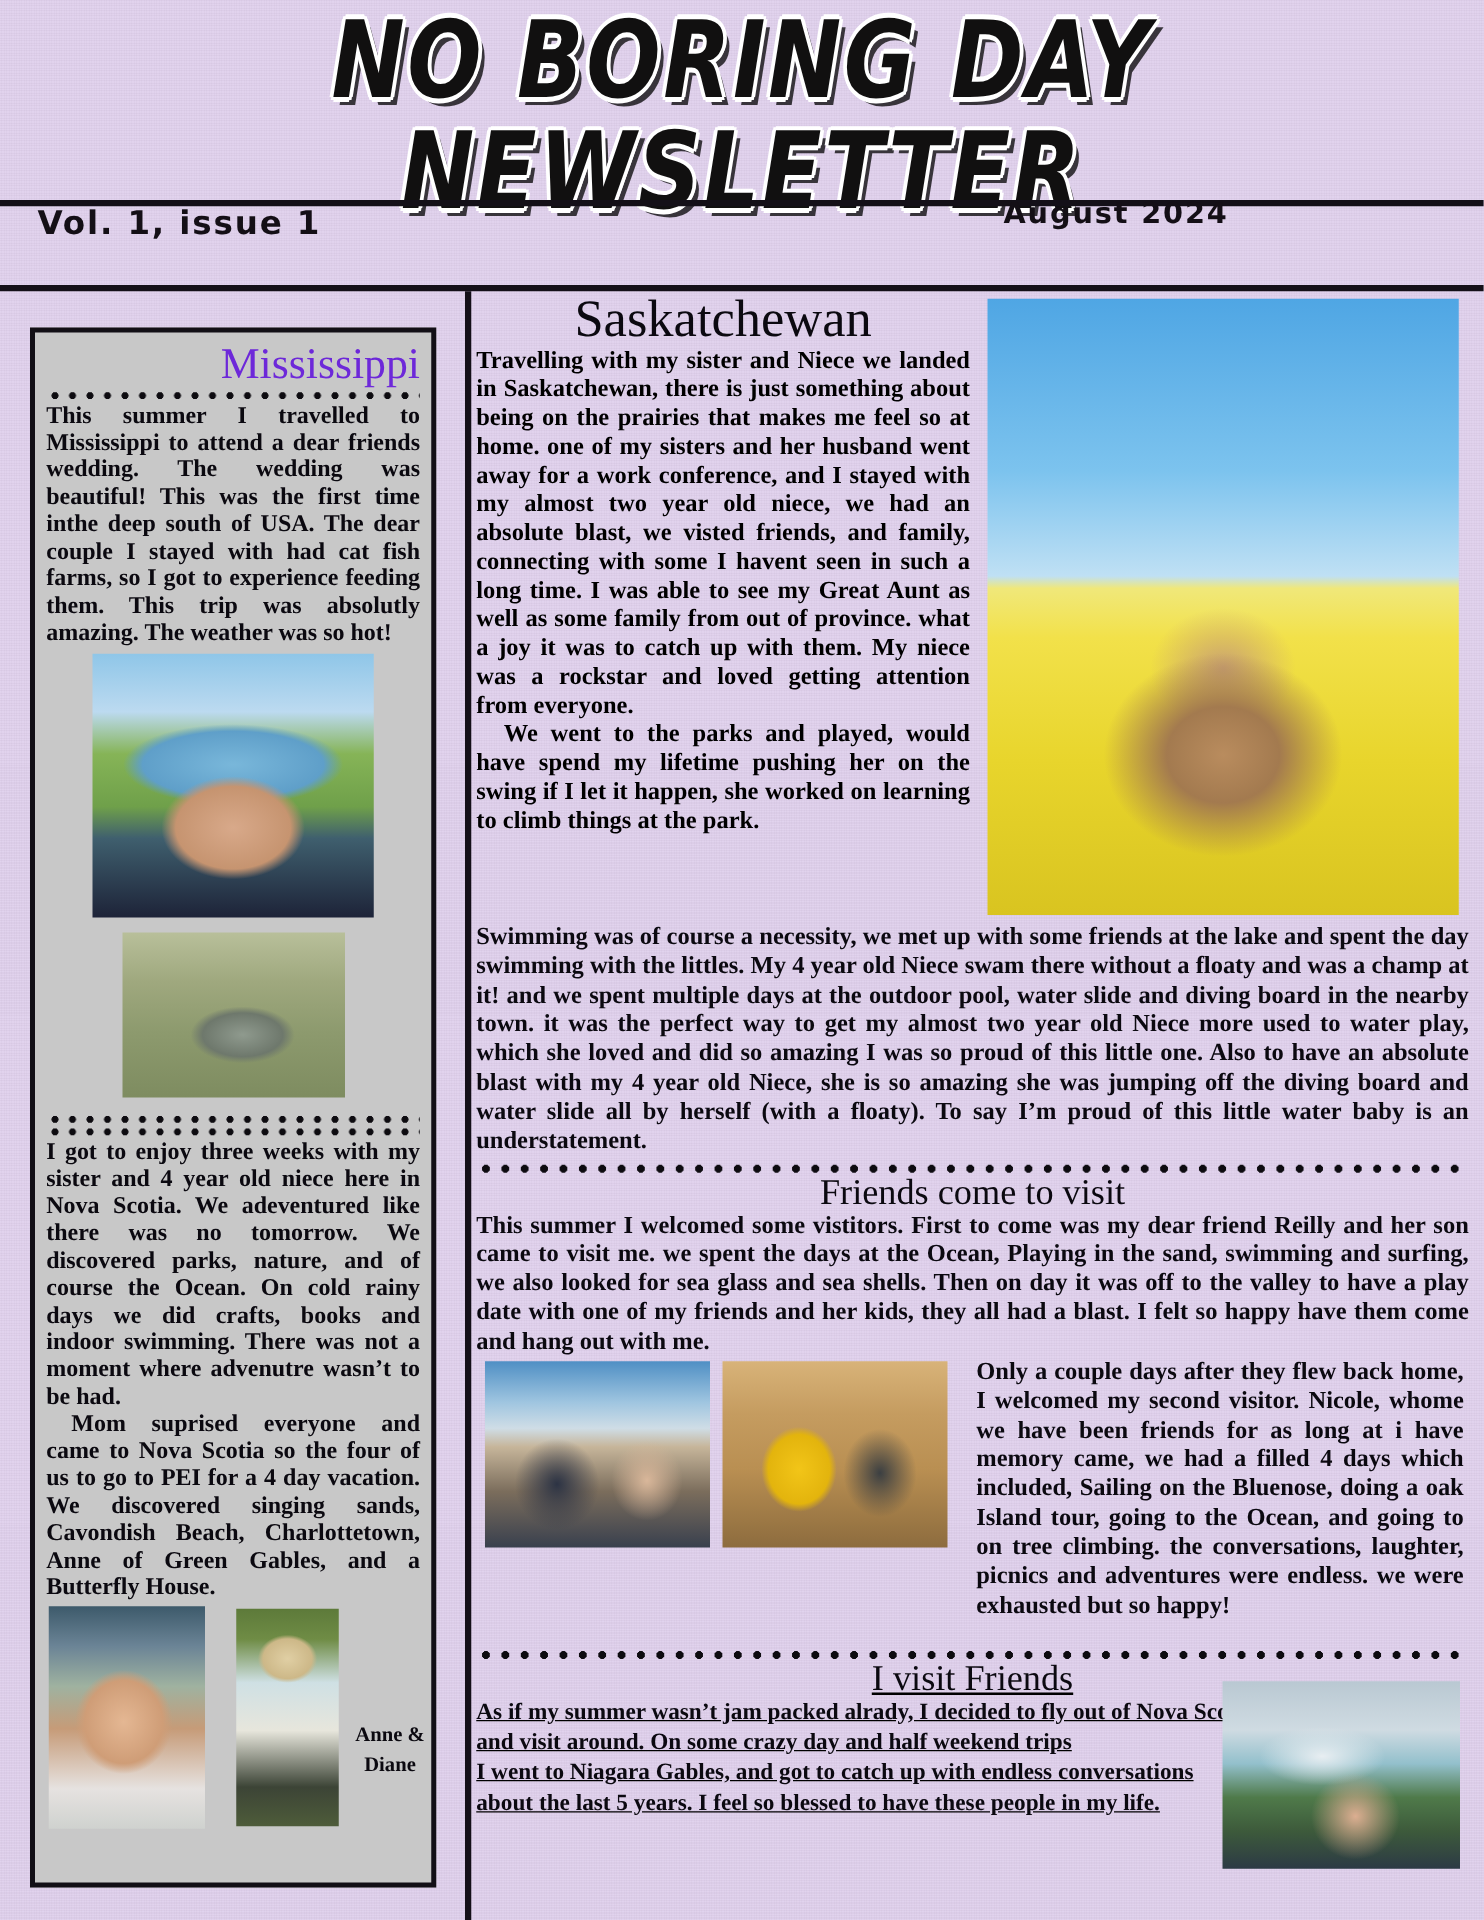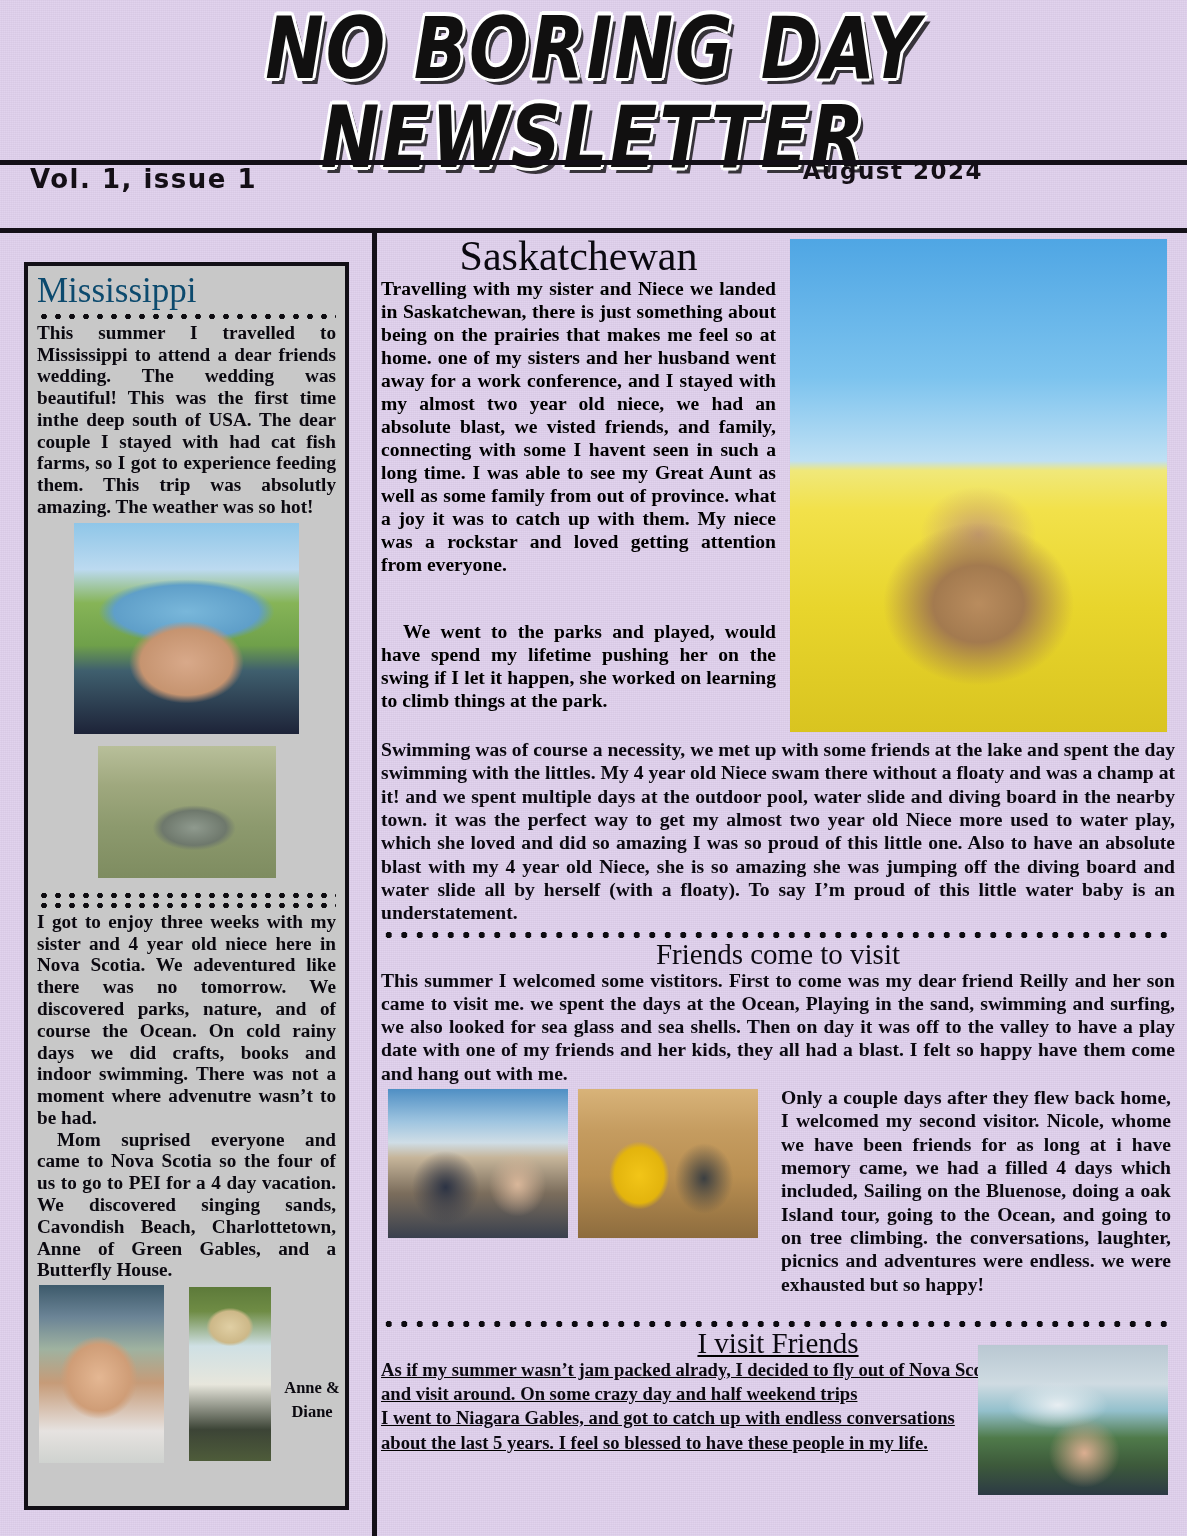--- a/index.html
+++ b/index.html
@@ -70,24 +70,24 @@
   #left-col {
     position: absolute; left: 24px; top: 262px;
     width: 325px; height: 1248px;
     background: #c8c8c8;
     border: 4px solid #120f16;
     box-sizing: border-box;
     padding: 4px 9px 0 9px;
     overflow: hidden;
   }
   .sec-title {
-    text-align: left;
+    text-align: right;
     font-size: 33px;
     line-height: 1.08;
-    color: #0c4a6e;
+    color: #6d28d9;
     margin: 2px 0 1px 0;
     white-space: nowrap;
   }
   #ms-title { font-size: 35px; }
   #sn-title { font-size: 29px; letter-spacing: -0.3px; }
   .dotrule {
     height: 7px;
     margin: 3px 0 2px 0;
     background-image: radial-gradient(circle, #0d0b10 2.6px, transparent 3px);
     background-size: 14px 7px;
@@ -150,21 +150,21 @@
   #sask-wrap { position: relative; height: 500px; }
   #sask-photo {
     position: absolute; right: 8px; top: 5px;
     width: 377px; height: 493px;
   }
   #sask-text {
     width: 395px;
     font-size: 19.6px; line-height: 1.175;
   }
   #sask-text p { margin: 0; text-align: justify; font-weight: 600; }
-  #sask-text p.indent { text-indent: 22px; margin-top: 44px; }
+  #sask-text p.indent { text-indent: 22px; }
 
   .wide-text {
     font-size: 19.6px; line-height: 1.19;
     text-align: justify; font-weight: 600; color: #0b0910;
     margin: 0;
   }
   #swim-text { margin-top: 4px; }
 
   .dotrule-wide {
     height: 8px; margin: 6px 0 0 0;

